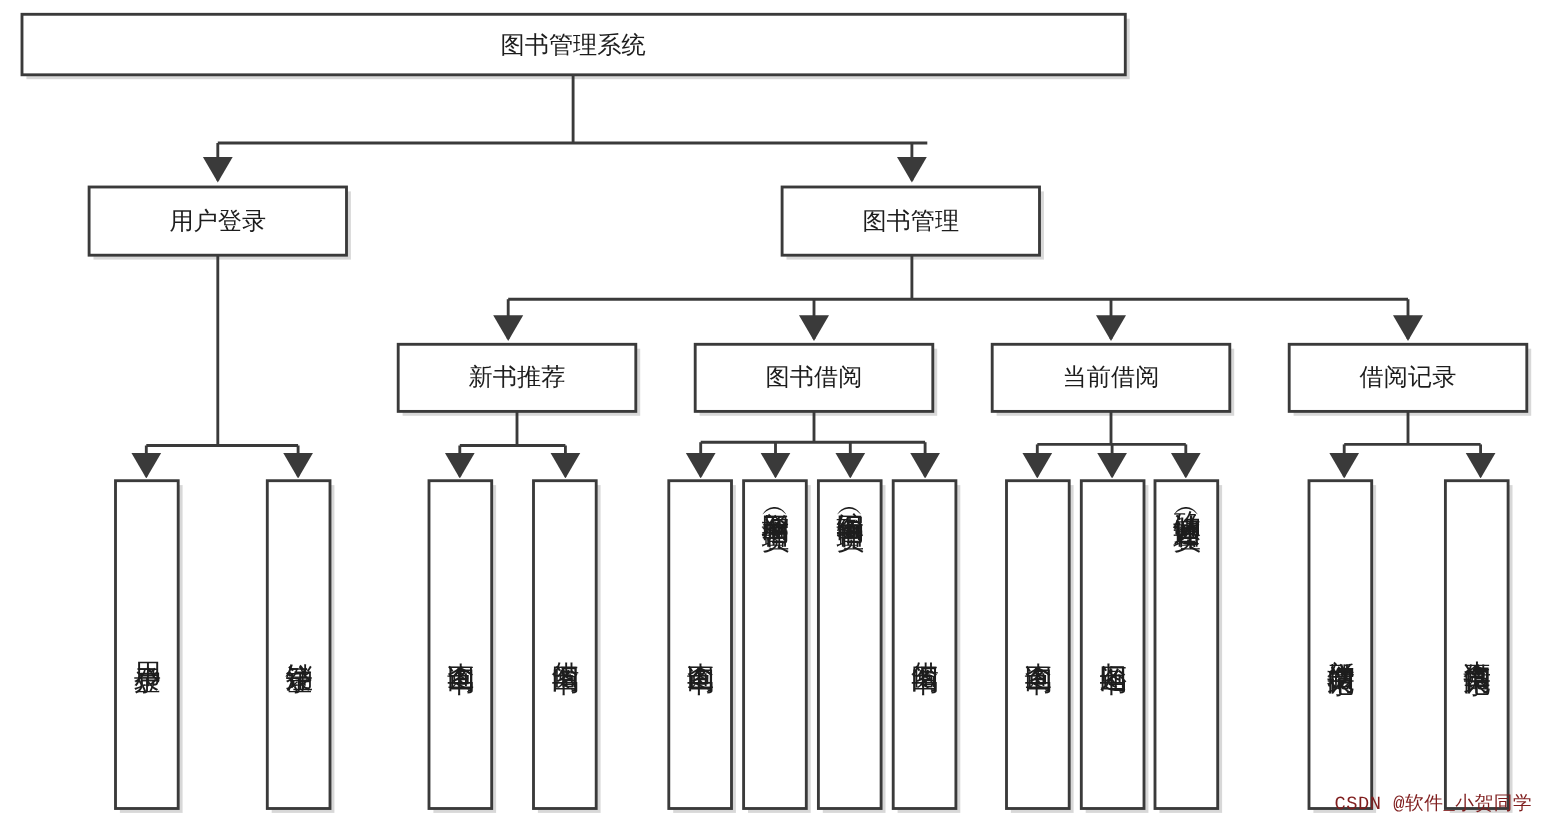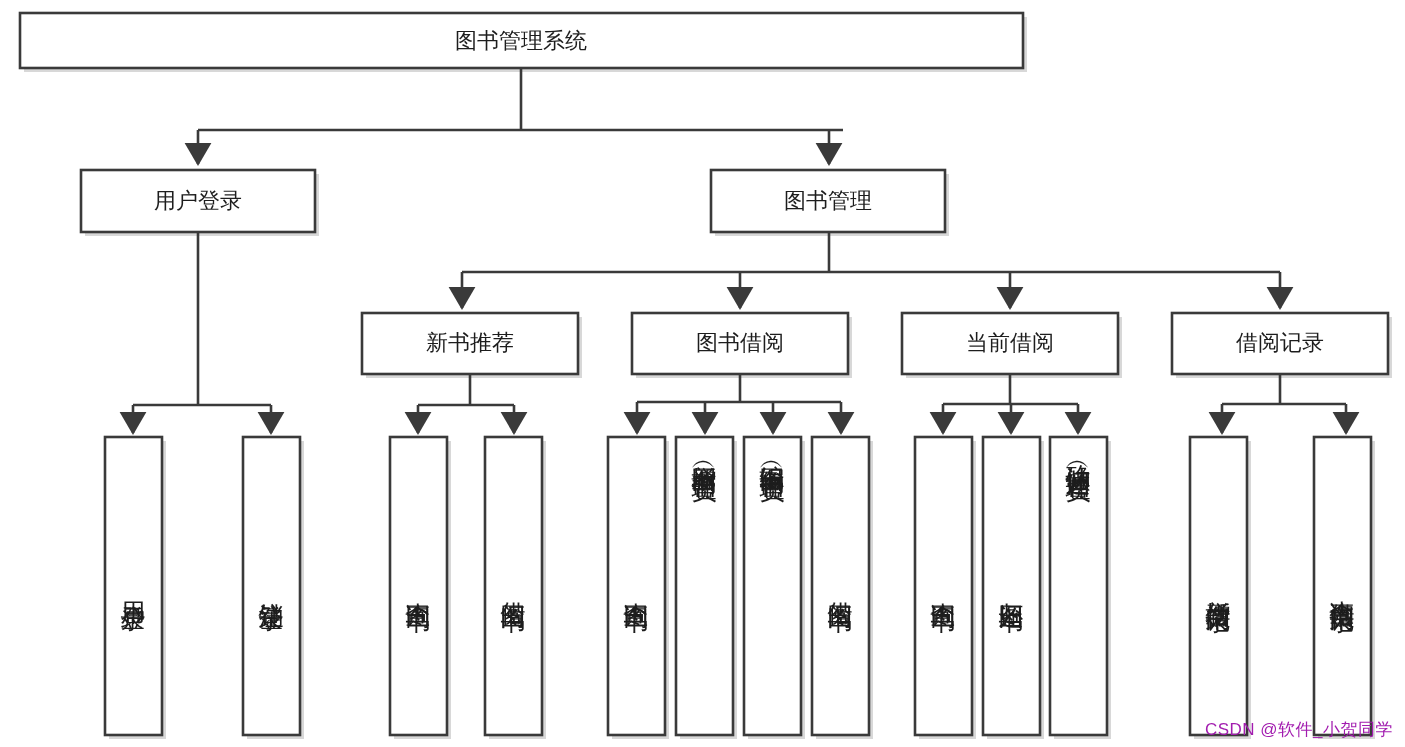--- a/index.html
+++ b/index.html
@@ -67,23 +67,23 @@
     line-height: 1.12;
     letter-spacing: 2px;
     color: #1d1d1d;
     white-space: nowrap;
     text-align: center;
   }
   .watermark {
     position: absolute;
     right: 12px;
     bottom: 6px;
-    font-family: Liberation Sans, sans-serif;
+    font-family: Liberation Mono, monospace;
     font-size: 17px;
-    color: #a21caf;
+    color: #7f1d1d;
     letter-spacing: 0.5px;
     user-select: none;
   }
 </style>
 </head>
 <body>
 
 <div id="diagram-root">
 
   <svg id="flow" viewBox="0 0 1405 747">

